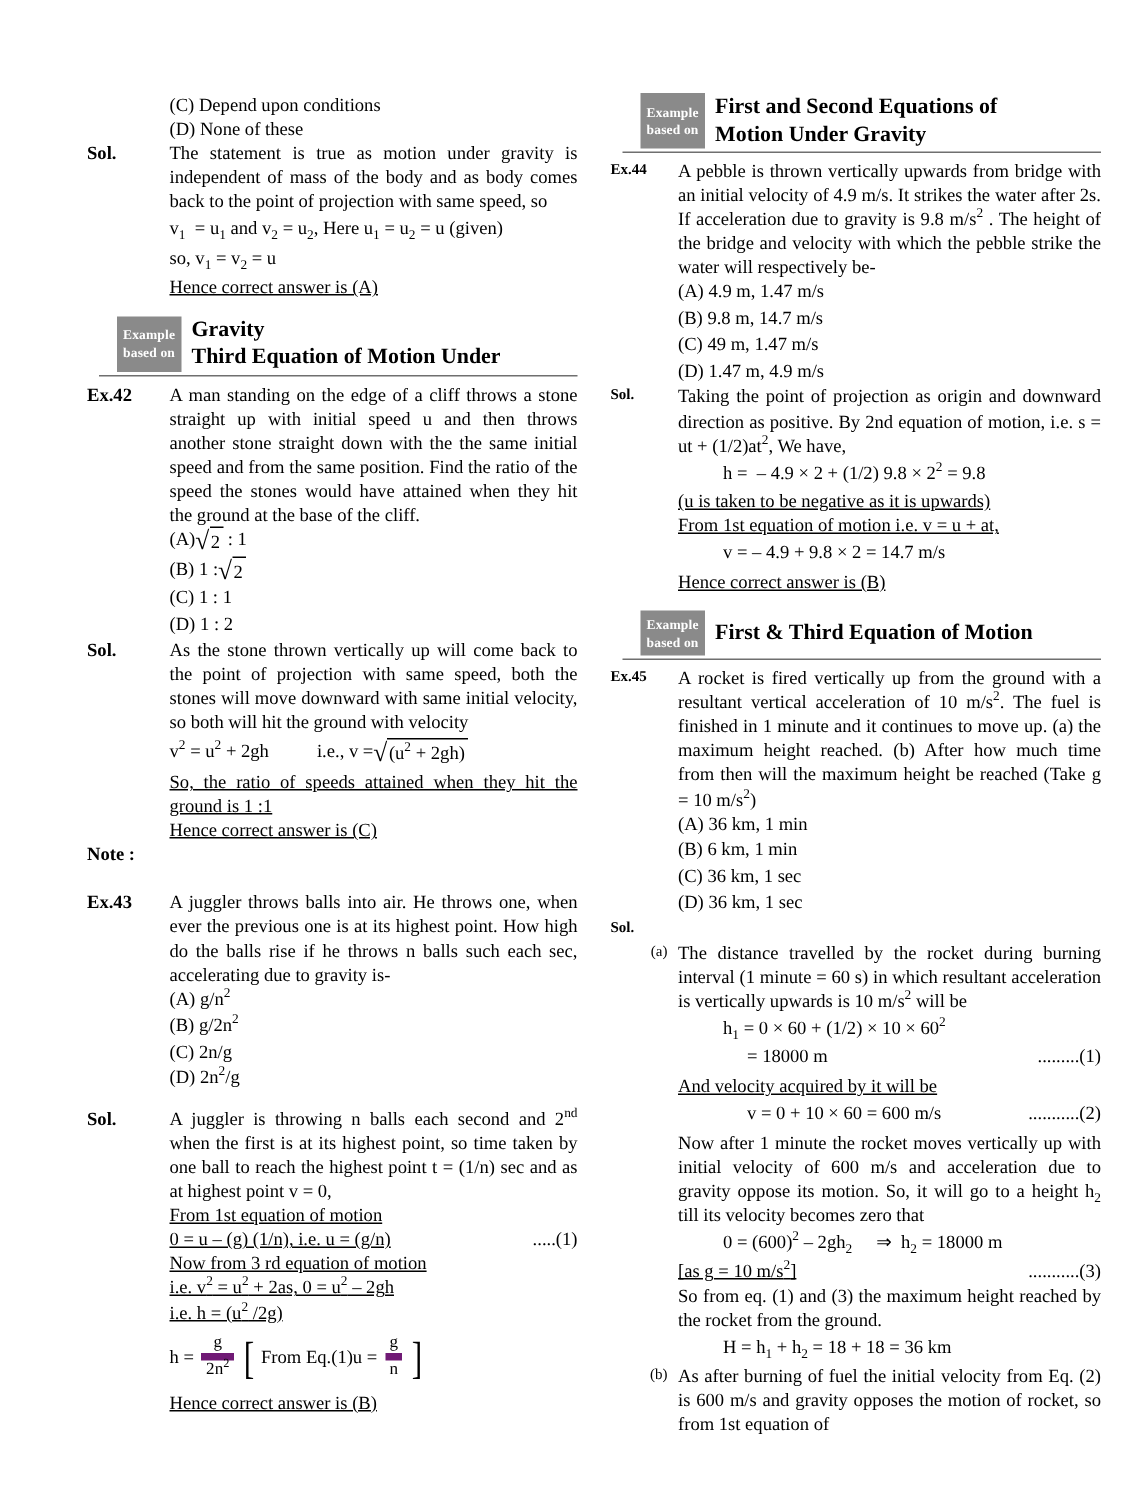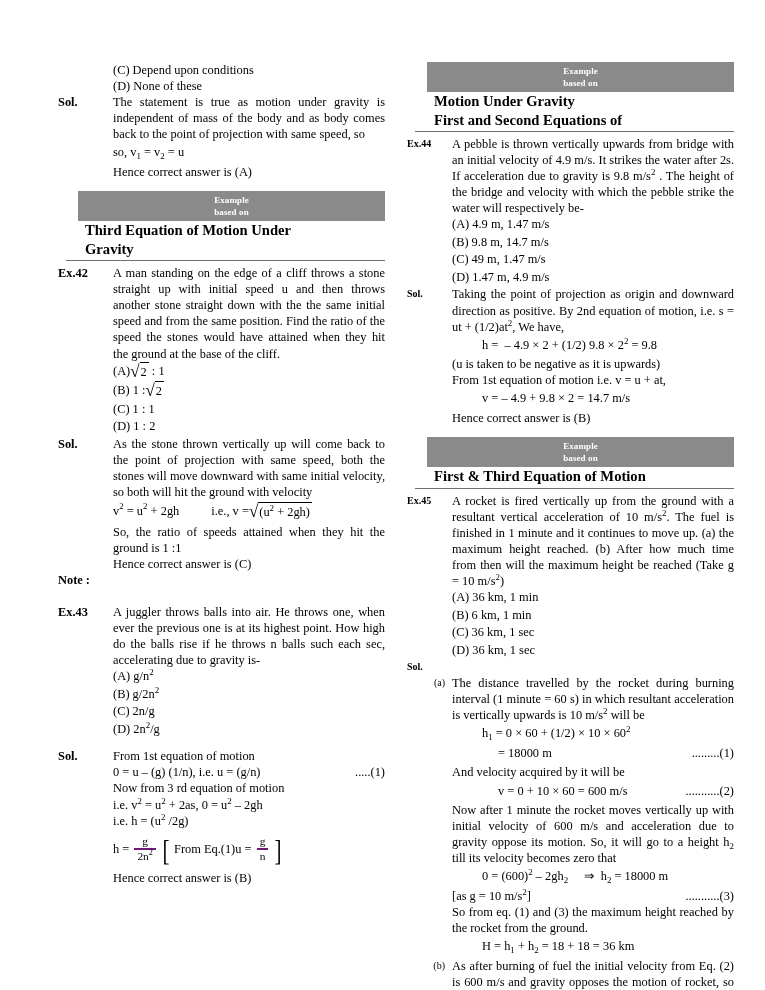--- a/index.html
+++ b/index.html
@@ -55,25 +55,26 @@
     flex: 1 1 auto;
     font-size: 12.4px;
     line-height: 16.1px;
     text-align: justify;
     text-justify: inter-word;
   }
   .bodytext.nojust { text-align: left; }
   .plain {
     font-size: 12.4px;
     line-height: 16.1px;
+    text-decoration: underline;
   }
   
   .exhead {
     display: flex;
-    flex-direction: column;
+    flex-direction: row;
     align-items: stretch;
     margin: 11px 0 2px 8px;
     padding-left: 12px;
   }
   .exbadge {
     background: #8a8a8a;
     color: #ffffff;
     font-family: "Liberation Serif", serif;
     font-size: 9px;
     line-height: 11.5px;
@@ -127,21 +128,21 @@
     flex-direction: column;
     vertical-align: middle;
     text-align: center;
     font-size: 11.4px;
     line-height: 1.18;
     margin: 0 2px;
     position: relative;
     top: -1px;
   }
   .frac .num { padding: 0 3px; }
-  .frac .den { padding: 0 3px; border-top: 2px solid #701a75; }
+  .frac .den { padding: 0 3px; border-top: 5px solid #701a75; }
   .sqrt {
     display: inline-flex;
     align-items: stretch;
     vertical-align: middle;
   }
   .sqrt .rad {
     font-size: 17px;
     line-height: 1;
     position: relative;
     top: 1px;
@@ -178,34 +179,37 @@
         <div>(C) Depend upon conditions</div>
         <div>(D) None of these</div>
       </div>
     </div>
 
     <div class="row">
       <div class="gutter">Sol.</div>
       <div class="bodytext">
         <div>The statement is true as motion under gravity is independent of mass of the body and as body comes back to the point of projection with same speed, so</div>
         <div class="eq">
+          v<sub>1</sub>&nbsp; = u<sub>1</sub> and v<sub>2</sub> = u<sub>2</sub>, Here u<sub>1</sub> = u<sub>2</sub> = u (given)
+        </div>
+        <div class="eq">
           so, v<sub>1</sub> = v<sub>2</sub> = u
         </div>
         <div class="plain">Hence correct answer is (A)</div>
       </div>
     </div>
 
     <div class="exhead">
       <div class="exbadge">
         <span>Example</span>
         <span>based on</span>
       </div>
       <div class="extitle">
+        <span>Gravity</span>
         <span>Third Equation of Motion Under</span>
-        <span>Gravity</span>
       </div>
     </div>
     <div class="exrule"></div>
 
     <div class="row">
       <div class="gutter">Ex.42</div>
       <div class="bodytext">
         <div>A man standing on the edge of a cliff throws a stone straight up with initial speed u and then throws another stone straight down with the the same initial speed and from the same position. Find the ratio of the speed the stones would have attained when they hit the ground at the base of the cliff.</div>
         <div class="opts">
           <div class="opt">
@@ -260,20 +264,21 @@
         <div class="opts">
           <div class="opt">(C) 2n/g</div>
           <div class="opt">(D) 2n<sup>2</sup>/g</div>
         </div>
       </div>
     </div>
 
     <div class="row" style="margin-top:10px">
       <div class="gutter">Sol.</div>
       <div class="bodytext">
+        <div>A juggler is throwing n balls each second and 2<sup>nd</sup> when the first is at its highest point, so time taken by one ball to reach the highest point t = (1/n) sec and as at highest point v = 0,</div>
         <div class="plain">From 1st equation of motion</div>
         <div class="plain">
           0 = u – (g) (1/n), i.e. u = (g/n)<span class="tagr">.....(1)</span>
         </div>
         <div class="plain">Now from 3 rd equation of motion</div>
         <div class="plain">i.e. v<sup>2</sup> = u<sup>2</sup> + 2as, 0 = u<sup>2</sup> – 2gh</div>
         <div class="plain">i.e. h = (u<sup>2</sup> /2g)</div>
         <div class="eq" style="margin-top:7px;margin-bottom:5px">
           <span>h =</span>
           <span class="frac">
@@ -299,22 +304,22 @@
   </div>
 
   <div class="column">
 
     <div class="exhead" style="margin-top:0">
       <div class="exbadge">
         <span>Example</span>
         <span>based on</span>
       </div>
       <div class="extitle">
+        <span>First and Second Equations of</span>
         <span>Motion Under Gravity</span>
-        <span>First and Second Equations of</span>
       </div>
     </div>
     <div class="exrule"></div>
 
     <div class="row">
       <div class="gutter-r">Ex.44</div>
       <div class="bodytext">
         <div>A pebble is thrown vertically upwards from bridge with an initial velocity of 4.9 m/s. It strikes the water after 2s. If acceleration due to gravity is 9.8 m/s<sup>2</sup> . The height of the bridge and velocity with which the pebble strike the water will respectively be-</div>
         <div class="opts">
           <div class="opt">(A) 4.9 m, 1.47 m/s</div>

